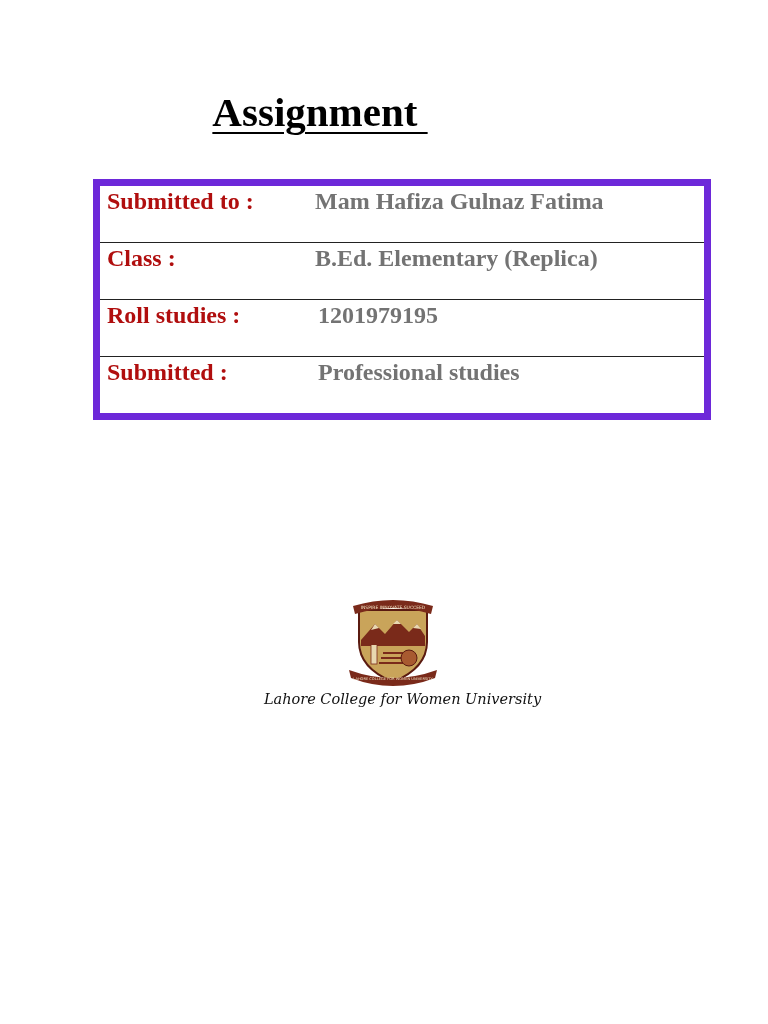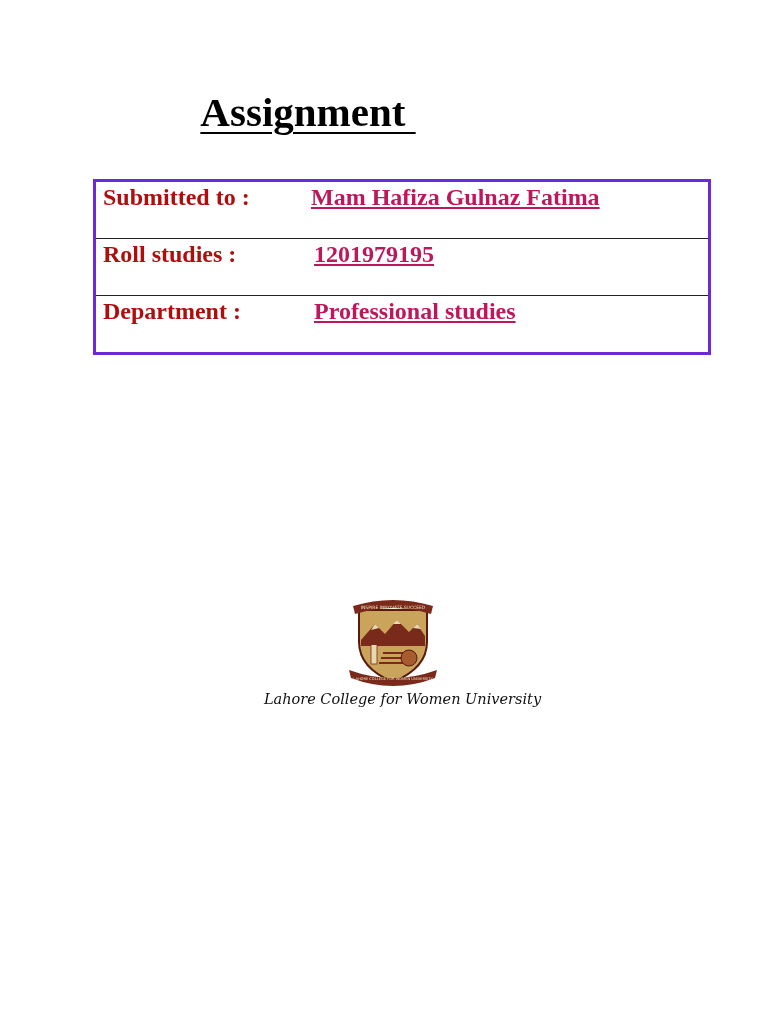--- a/index.html
+++ b/index.html
@@ -1,47 +1,51 @@
 <!DOCTYPE html>
 <html><head>
 <meta charset="utf-8">
 <style>
   html, body { margin: 0; padding: 0; background: #ffffff; }
   body { width: 768px; height: 1024px; position: relative; overflow: hidden;
          font-family: "Liberation Serif", "DejaVu Serif", serif; color: #000; }
-  .title { position: absolute; left: 0; width: 616px; top: 88px; text-align: center;
+  .title { position: absolute; left: 12px; width: 616px; top: 88px; text-align: center;
            font-size: 41px; font-weight: bold; }
   .title span { text-decoration: underline; text-decoration-thickness: 2px; text-underline-offset: 6px; white-space: pre; }
   .info-table { position: absolute; left: 93px; top: 179px; width: 618px;
-                border-collapse: collapse; border: 3px solid #6d28d9; }
+                border-collapse: collapse; border: 7px solid #6d28d9; }
   .info-table td { border-top: 1px solid #222; border-bottom: 1px solid #222;
                    height: 54px; vertical-align: top; padding: 0; font-weight: bold; font-size: 24px; }
   .info-table td.label { color: #b00e0e; width: 206px; padding: 2px 0 0 7px; }
-  .info-table td.value { color: #be185d; padding: 2px 0 0 2px; text-decoration: underline; }
+  .info-table td.value { color: #737373; padding: 2px 0 0 2px; }
   .logo { position: absolute; left: 345px; top: 596px; width: 96px; height: 92px; }
   .uni-name { position: absolute; left: 0; width: 805px; top: 691px; text-align: center;
               font-family: "DejaVu Serif", serif; font-style: italic; font-size: 14.5px; color: #111; }
 </style>
 </head>
 <body>
 
 <div class="title"><span>Assignment </span></div>
 
 <table class="info-table">
   <tbody>
       <tr>
     <td class="label">Submitted  to :</td>
     <td class="value">Mam Hafiza Gulnaz Fatima</td>
   </tr>
   <tr>
+    <td class="label">Class :</td>
+    <td class="value">B.Ed. Elementary (Replica)</td>
+  </tr>
+  <tr>
     <td class="label">Roll studies :</td>
     <td class="value" style="padding-left:5px">1201979195</td>
   </tr>
   <tr>
-    <td class="label">Department :</td>
+    <td class="label">Submitted :</td>
     <td class="value" style="padding-left:5px">Professional studies</td>
   </tr>
 </tbody>
   </table>
 
 <div class="logo">
   <svg width="96" height="92" viewBox="0 0 96 92">
 
     <path d="M14 14 L82 14 L82 46 Q82 72 48 86 Q14 72 14 46 Z" fill="#c9a45a" stroke="#5a1a10" stroke-width="2"></path>
 

